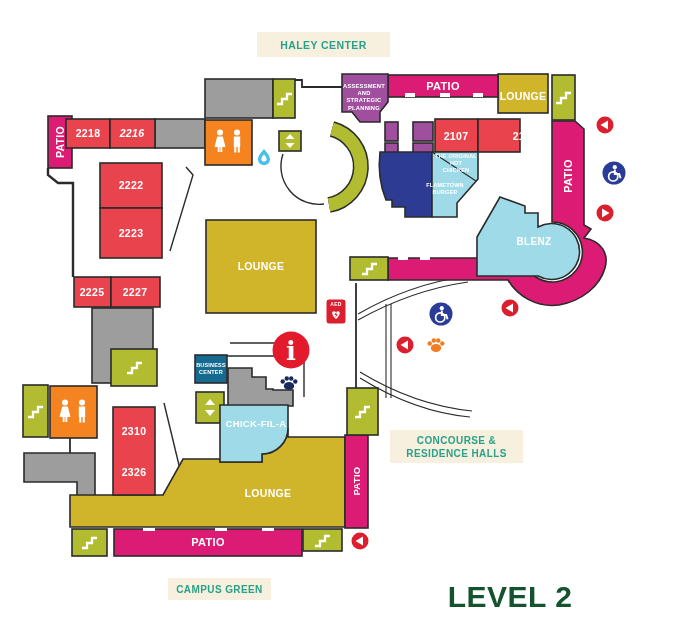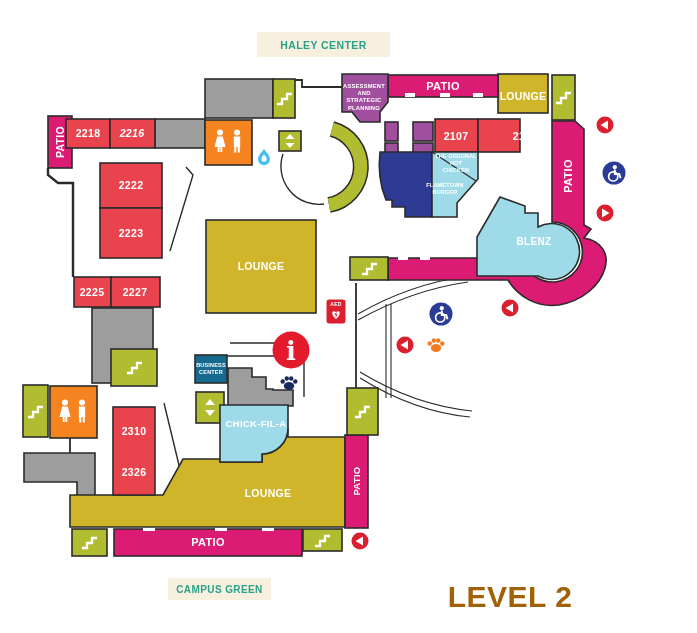--- a/index.html
+++ b/index.html
@@ -9,21 +9,21 @@
   .lbl{position:absolute;transform:translate(-50%,-50%);color:#fff;font-weight:bold;
        white-space:nowrap;text-align:center;letter-spacing:.3px;}
   .lbl.v{transform:translate(-50%,-50%) rotate(-90deg);}
   .lbl.stack{white-space:normal;line-height:1.25;}
   .room{font-size:10.5px;}
   .area{font-size:10.5px;}
   .tiny{font-size:5.5px;letter-spacing:.2px;}
   .cream{position:absolute;background:#F8F0DE;color:#2AA188;font-weight:bold;
          display:flex;align-items:center;justify-content:center;text-align:center;
          font-size:10.5px;letter-spacing:.4px;}
-  .level{position:absolute;color:#a16207;font-weight:bold;font-size:30px;letter-spacing:.5px;
+  .level{position:absolute;color:#14532d;font-weight:bold;font-size:30px;letter-spacing:.5px;
          transform:translate(-50%,-50%);white-space:nowrap;}
   .info-i{font-family:"DejaVu Serif", serif;font-size:26px;}
 </style>
 </head>
 <body>
 
 <div class="map">
 
 <svg width="697" height="633" viewBox="0 0 697 633">
   <g stroke="#2B2B2B" stroke-width="1.6" fill="none">
@@ -239,20 +239,24 @@
             <circle r="8.5" fill="#DC1F2E"></circle>
             <polygon points="-4.5,0 3,-4.5 3,4.5" fill="#fff"></polygon>
           </g>
     </g>
   </g>
 </svg>
 
 <div class="cream" style="left:257px;top:32px;width:133px;height:25px;">
   <span>HALEY CENTER</span>
 </div>
+<div class="cream stack" style="left:390px;top:430px;width:133px;height:33px;font-size:10px;flex-direction:column;line-height:1.3;">
+  <div>CONCOURSE &amp;</div>
+  <div>RESIDENCE HALLS</div>
+</div>
 <div class="cream" style="left:168px;top:578px;width:103px;height:22px;font-size:10px;">
   <span>CAMPUS GREEN</span>
 </div>
 <div class="level" style="left:510px;top:597px;">LEVEL 2</div>
 
 <div class="lbl v area" style="left:60px;top:142px;">PATIO</div>
 <div class="lbl area" style="left:443px;top:86px;font-size:11px;">PATIO</div>
 <div class="lbl v area" style="left:568px;top:176px;font-size:11px;">PATIO</div>
 <div class="lbl area" style="left:208px;top:542px;font-size:11px;">PATIO</div>
 <div class="lbl v area" style="left:356px;top:481px;font-size:9.5px;">PATIO</div>

